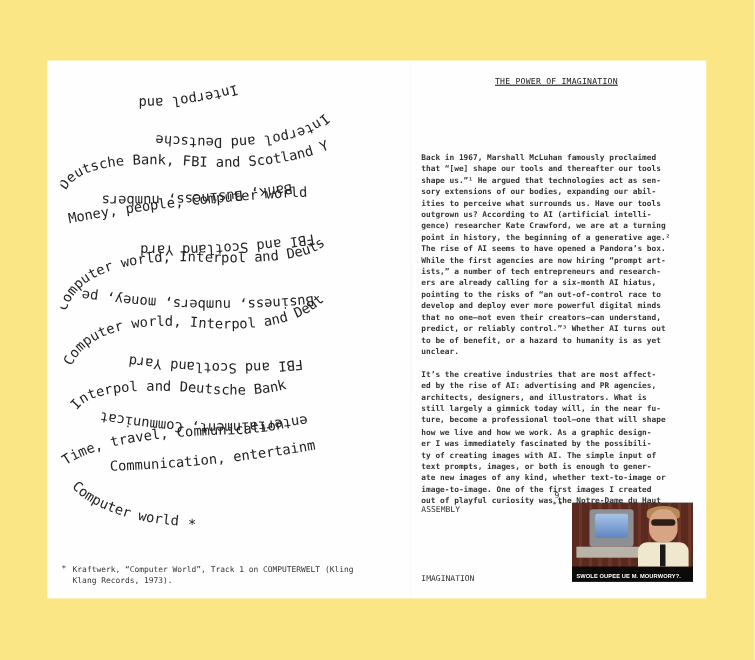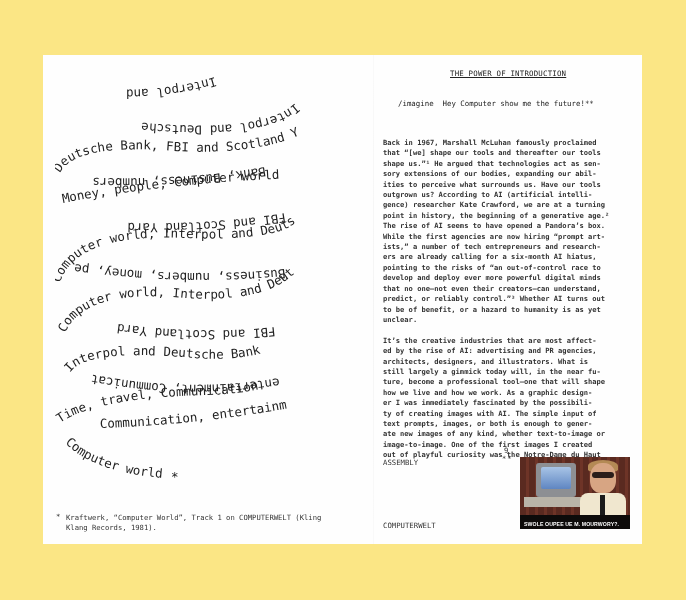--- a/index.html
+++ b/index.html
@@ -121,27 +121,26 @@
           <text><textPath href="#p12">Time, travel, Communication</textPath></text>
           <text><textPath href="#p13">Communication, entertainment</textPath></text>
           <text><textPath href="#p14">Computer world</textPath></text>
           <text x="116" y="408">*</text>
         </g>
       </svg>
     </div>
 
     <div class="footnote">
       <span class="mark">*</span>
-      <span class="fn-text">Kraftwerk, “Computer World”, Track 1 on COMPUTERWELT (Kling Klang Records, 1981).</span>
+      <span class="fn-text">Kraftwerk, “Computer World”, Track 1 on COMPUTERWELT (Kling Klang Records, 1973).</span>
     </div>
   </div>
 
   <div class="right-page">
-    <div class="running-head">THE POWER OF INTRODUCTION</div>
-    <div class="prompt-line">/imagine  Hey Computer show me the future!**</div>
+    <div class="running-head">THE POWER OF IMAGINATION</div>
 
     <div class="body-text">
       <p>Back in 1967, Marshall McLuhan famously proclaimed
 that “[we] shape our tools and thereafter our tools
 shape us.”¹ He argued that technologies act as sen-
 sory extensions of our bodies, expanding our abil-
 ities to perceive what surrounds us. Have our tools
 outgrown us? According to AI (artificial intelli-
 gence) researcher Kate Crawford, we are at a turning
 point in history, the beginning of a generative age.²
@@ -179,15 +178,15 @@
       <div class="screen"></div>
       <div class="desk"></div>
       <div class="shirt"></div>
       <div class="tie"></div>
       <div class="hair"></div>
       <div class="person-face"></div>
       <div class="glasses"></div>
       <div class="subtitle">SWOLE OUPEE UE M. MOURWORY?.</div>
     </div>
 
-    <div class="introduction">COMPUTERWELT</div>
+    <div class="introduction">IMAGINATION</div>
   </div>
 </div>
 
 </body></html>

